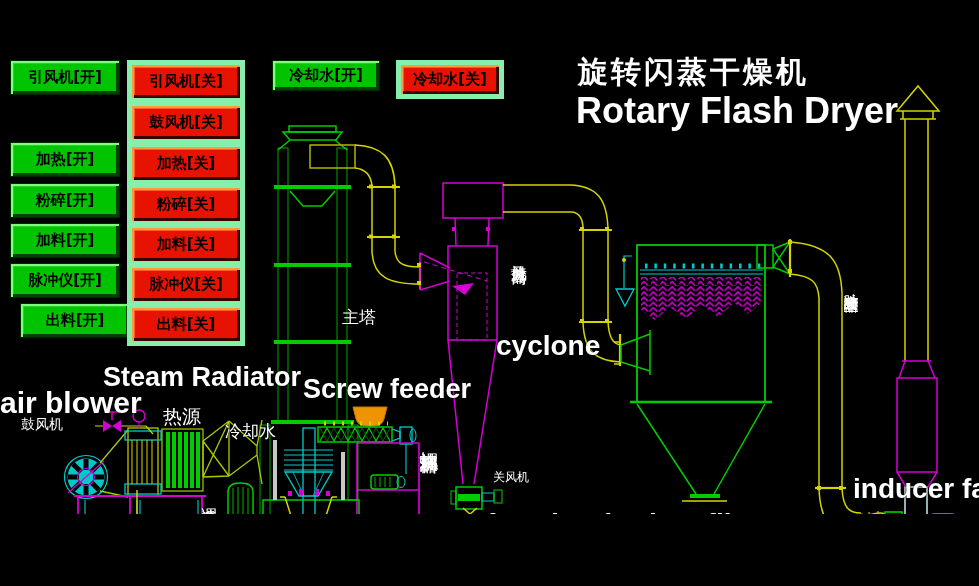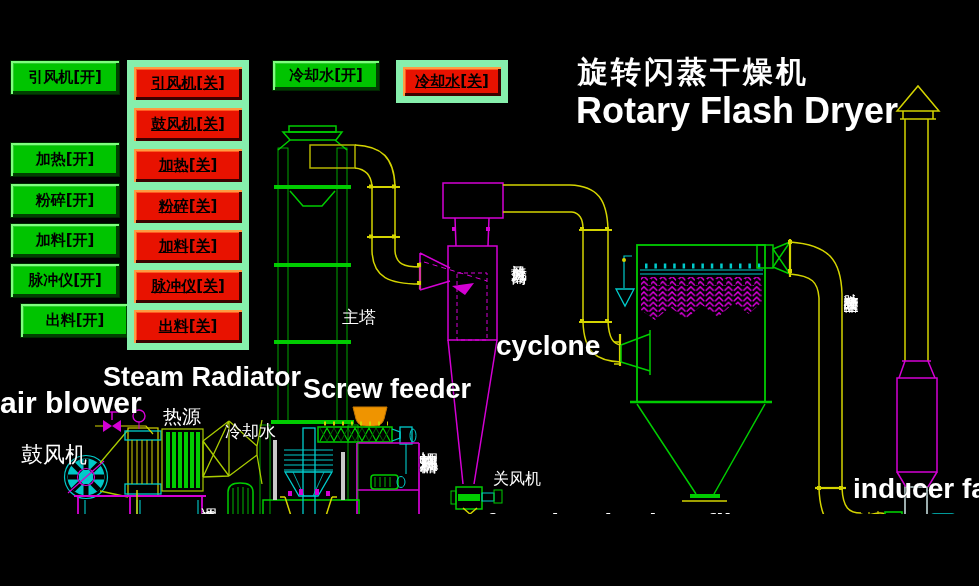--- a/index.html
+++ b/index.html
@@ -7,21 +7,21 @@
           font-family:"DejaVu Sans",sans-serif;}
   
   .btn{position:absolute;display:flex;align-items:center;justify-content:center;
        width:108px;height:33px;color:#000;font-weight:bold;font-size:15px;cursor:pointer;
        font-family:"DejaVu Sans",sans-serif;}
   .btn.on{background:var(--btn_green,#00c400);
           box-shadow:inset 2px 2px 0 #7dff7d,inset -3px -3px 0 #004000,inset 3px 3px 0 #2ecc2e;
           border:1px solid #002800;}
   .btn.off{background:var(--btn_red,#e81200);
           box-shadow:inset 2px 2px 0 #ff9a40,inset -3px -3px 0 #3c0000,inset 3px 3px 0 #ff5a20;
-          border:7px solid #86efac;text-decoration:underline;}
+          border:5px solid #86efac;}
   
   .lbl{position:absolute;color:var(--text,#fff);white-space:nowrap;text-shadow:0 0 2px #000;}
   .zh{font-size:17px;text-align:right;}
   .en{font-weight:bold;font-family:"Liberation Sans","DejaVu Sans",sans-serif;}
   .v{writing-mode:vertical-rl;text-orientation:upright;line-height:1;letter-spacing:1px;white-space:normal;}
   
   svg .g{stroke:var(--green,#00cc00);fill:none;stroke-width:1.5;}
   svg .y{stroke:var(--yellow,#d4d400);fill:none;stroke-width:1.5;}
   svg .m{stroke:var(--magenta,#d400d4);fill:none;stroke-width:1.5;}
   svg .c{stroke:var(--cyan,#00cccc);fill:none;stroke-width:1.3;}
@@ -309,23 +309,23 @@
   <div class="lbl" style="left:578px;top:52px;font-size:30px;font-weight:bold;letter-spacing:3px">旋转闪蒸干燥机</div>
   <div class="lbl en" style="left:576px;top:90px;font-size:36px">Rotary Flash Dryer</div>
 
   <div class="lbl zh" style="left:342px;top:306px">主塔</div>
   <div class="lbl zh v" style="left:511px;top:252px;font-size:16px">旋风分离器</div>
   <div class="lbl en" style="left:496px;top:330px;font-size:28px">cyclone</div>
   <div class="lbl en" style="left:303px;top:374px;font-size:27px">Screw feeder</div>
   <div class="lbl zh v" style="left:420px;top:436px;font-size:19px">螺旋加料器</div>
   <div class="lbl en" style="left:103px;top:362px;font-size:27px">Steam Radiator</div>
   <div class="lbl en" style="left:0px;top:386px;font-size:30px">air blower</div>
-  <div class="lbl zh" style="left:21px;top:440px;font-size:22px">鼓风机</div>
+  <div class="lbl zh" style="left:21px;top:416px;font-size:14px">鼓风机</div>
   <div class="lbl zh" style="left:163px;top:404px;font-size:19px">热源</div>
   <div class="lbl zh" style="left:225px;top:420px">冷却水</div>
   <div class="lbl zh v" style="left:201px;top:495px;font-size:16px">调速电机</div>
-  <div class="lbl zh" style="left:493px;top:469px;font-size:16px">关风机</div>
+  <div class="lbl zh" style="left:493px;top:469px;font-size:12px">关风机</div>
   <div class="lbl en" style="left:486px;top:508px;font-size:28px">fan shutdown</div>
   <div class="lbl en" style="left:649px;top:508px;font-size:28px">bag filter</div>
   <div class="lbl zh v" style="left:843px;top:281px;font-size:15px">脉冲布袋除尘器</div>
   <div class="lbl en" style="left:853px;top:473px;font-size:28px">inducer fan</div>
 
 </div>
 
 </body></html>

